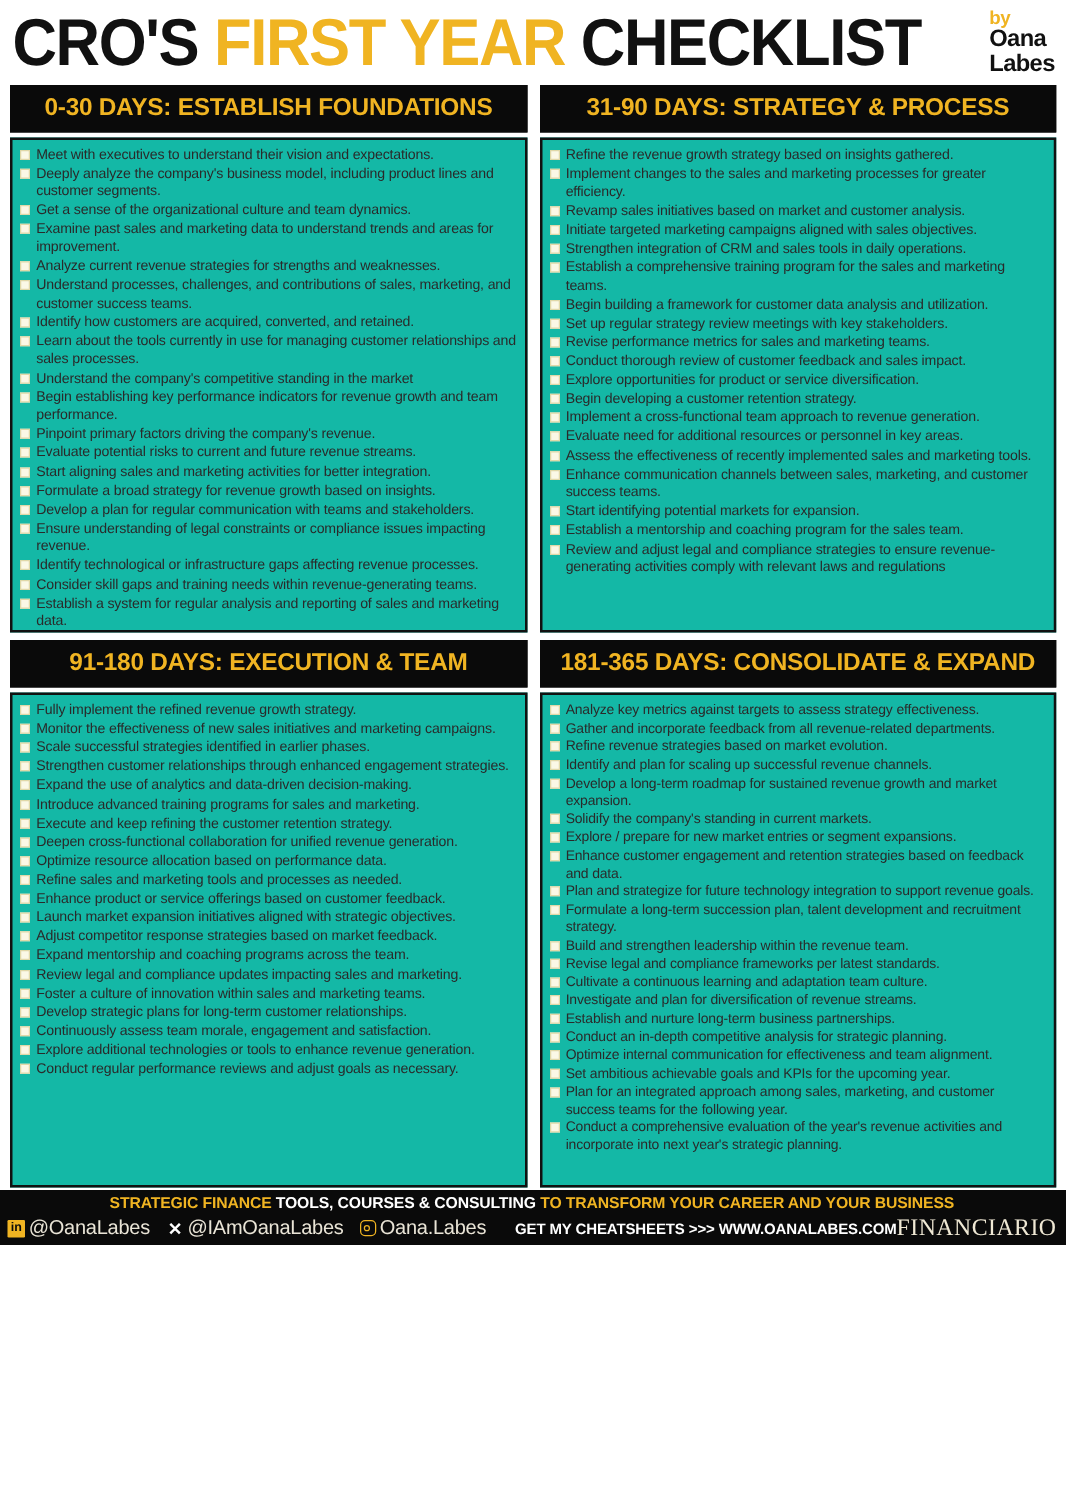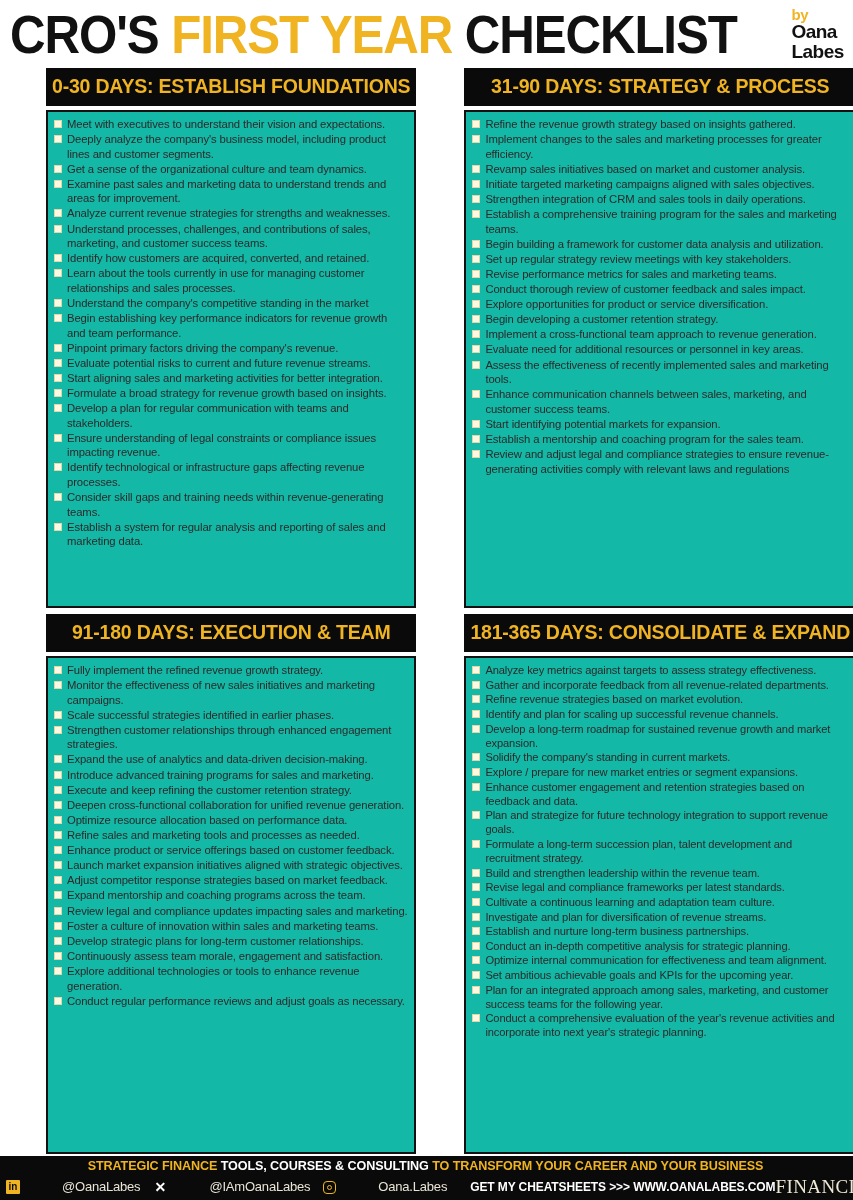--- a/index.html
+++ b/index.html
@@ -11,21 +11,21 @@
     width: 853px;
     height: 1200px;
     font-family: "Liberation Sans", sans-serif;
     color: #1a1a1a;
     overflow: hidden;
   }
 
   .page {
     position: relative;
     width: 853px;
-    height: 1200px;
+    height: 996px;
     box-sizing: border-box;
     background: #ffffff;
     display: flex;
     flex-direction: column;
   }
 
   
   .header {
     height: 68px;
     display: flex;
@@ -94,21 +94,20 @@
     row-gap: 6px;
     padding: 0 8px 2px 8px;
     box-sizing: border-box;
     min-height: 0;
   }
 
   .section {
     display: flex;
     flex-direction: column;
     min-height: 0;
-    margin-left: 38px;
   }
   .section-header {
     background: #0a0a0a;
     color: #f0b422;
     text-align: center;
     font-family: "Liberation Sans Narrow", "Liberation Sans", sans-serif;
     font-weight: bold;
     font-size: 19.5px;
     letter-spacing: -0.2px;
     padding: 5px 4px 6px 4px;
@@ -186,27 +185,26 @@
     align-items: center;
     white-space: nowrap;
   }
   .socials {
     display: flex;
     align-items: center;
     flex: 0 0 auto;
   }
   .social {
     display: flex;
-    align-items: flex-end;
+    align-items: center;
     margin-right: 13px;
-    gap: 39px;
   }
   .social-label {
     color: #e9e4d6;
-    font-size: 13px;
+    font-size: 16px;
     margin-left: 3px;
     letter-spacing: -0.2px;
   }
   .ico-li {
     width: 14px; height: 14px;
     background: #f0b422;
     color: #0a0a0a;
     font-size: 10px;
     font-weight: bold;
     line-height: 14px;

